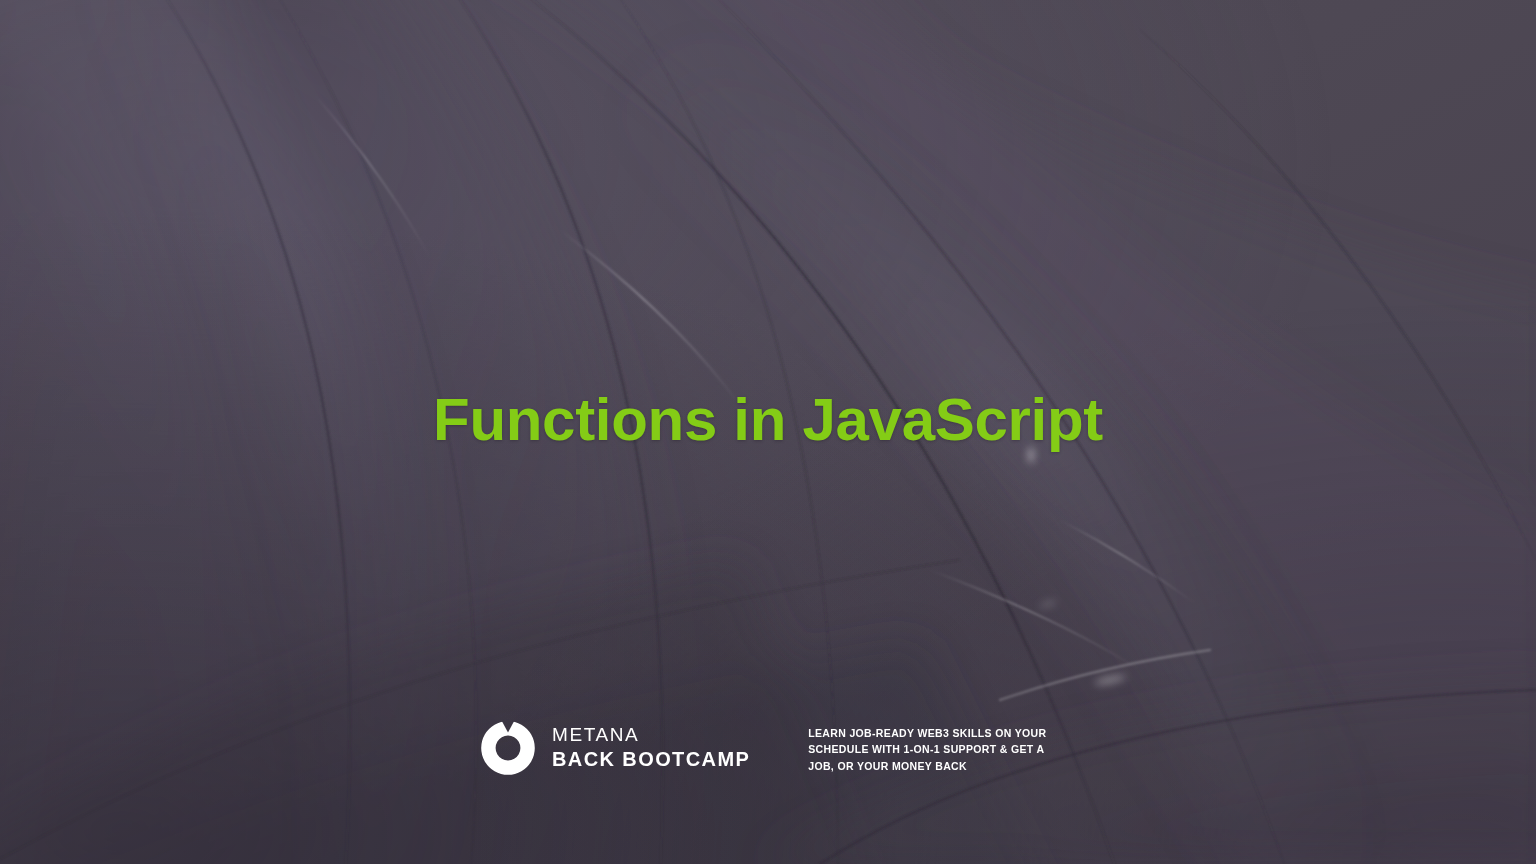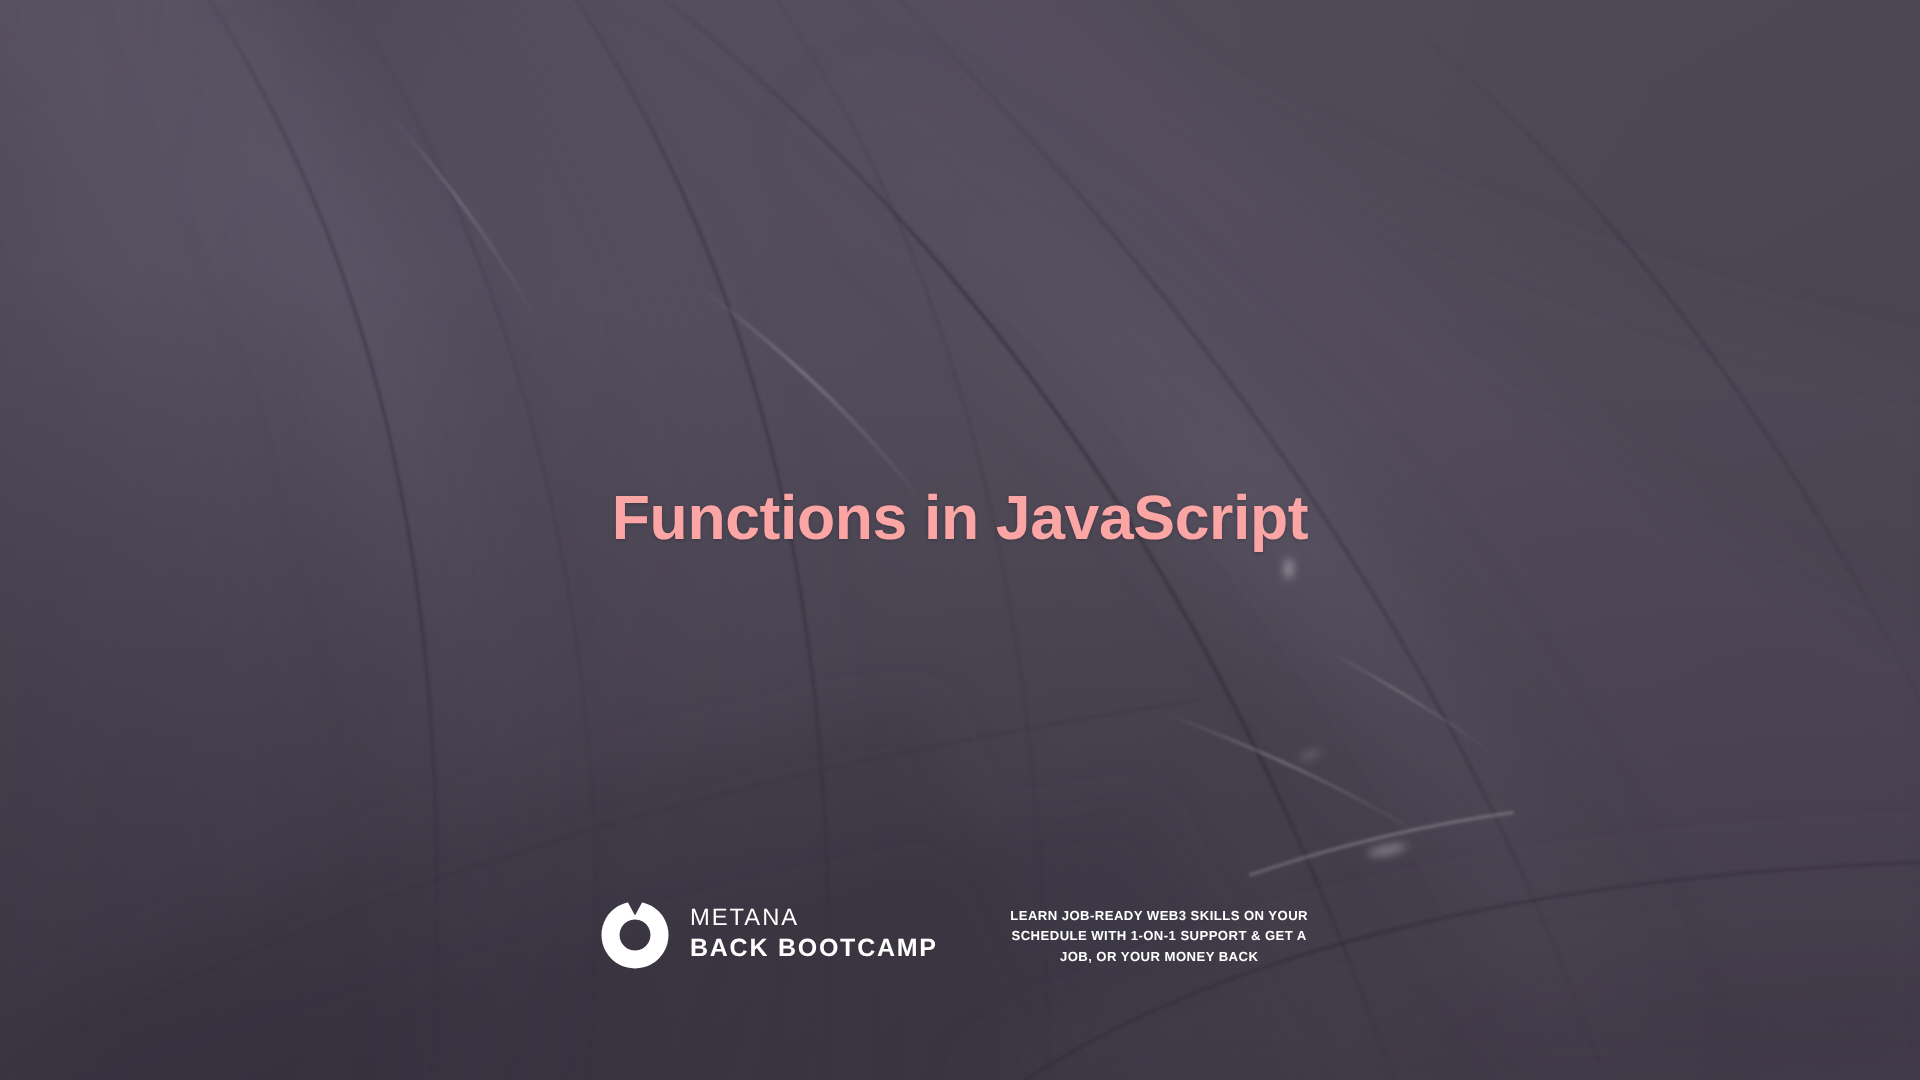--- a/index.html
+++ b/index.html
@@ -25,24 +25,24 @@
   #title-block {
     position:absolute;
     left:0; right:0;
     top:388px;
     text-align:center;
     z-index:5;
   }
   #slide-title {
     display:inline-block;
     font-family:"Liberation Sans", sans-serif;
-    font-size:50px;
+    font-size:60px;
     font-weight:bold;
     letter-spacing:-0.3px;
-    color:#fca5a5;
+    color:#84cc16;
     line-height:1.05;
     white-space:nowrap;
     text-shadow:0 1px 3px rgba(20,16,26,0.28);
   }
 
   
   #footer {
     position:absolute;
     left:480px;
     top:716px;
@@ -84,21 +84,20 @@
   #tagline {
     margin-left:58px;
     padding-top:9px;
     max-width:300px;
     color:#FFFFFF;
     font-size:10.5px;
     font-weight:bold;
     letter-spacing:0.35px;
     line-height:1.55;
     text-transform:uppercase;
-    text-align:center;
   }
   #tagline span { display:block; white-space:nowrap; }
 </style>
 </head>
 <body>
 
 <div id="slide">
 
   <svg id="bg" viewBox="0 0 1536 864" preserveAspectRatio="none" xmlns="http://www.w3.org/2000/svg">
     <defs>

